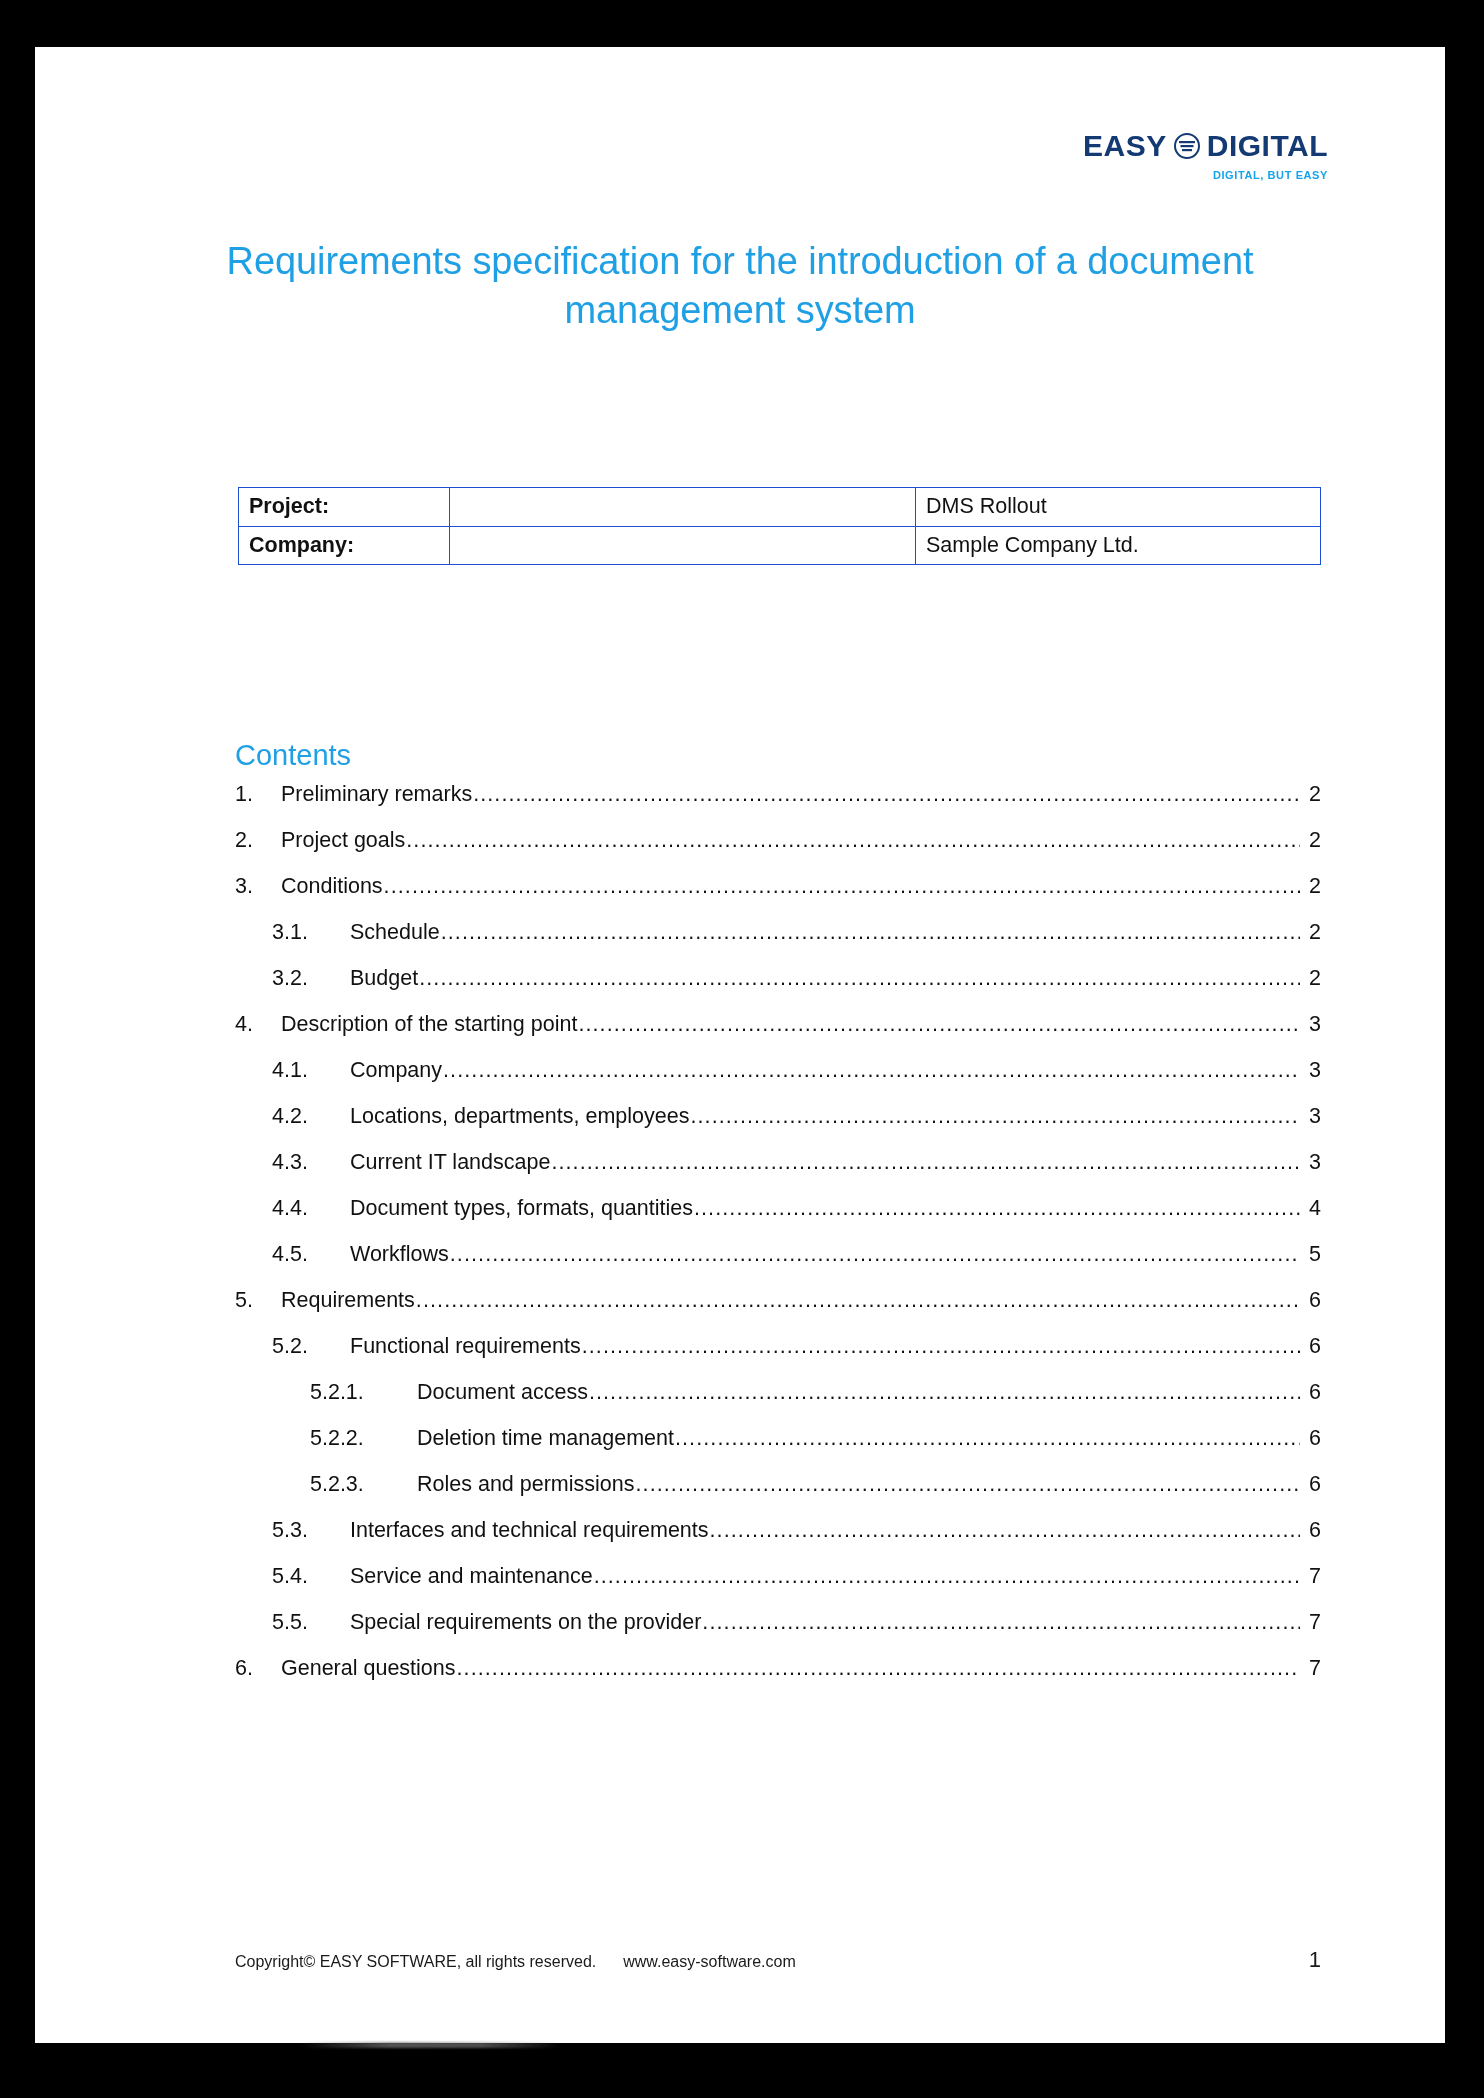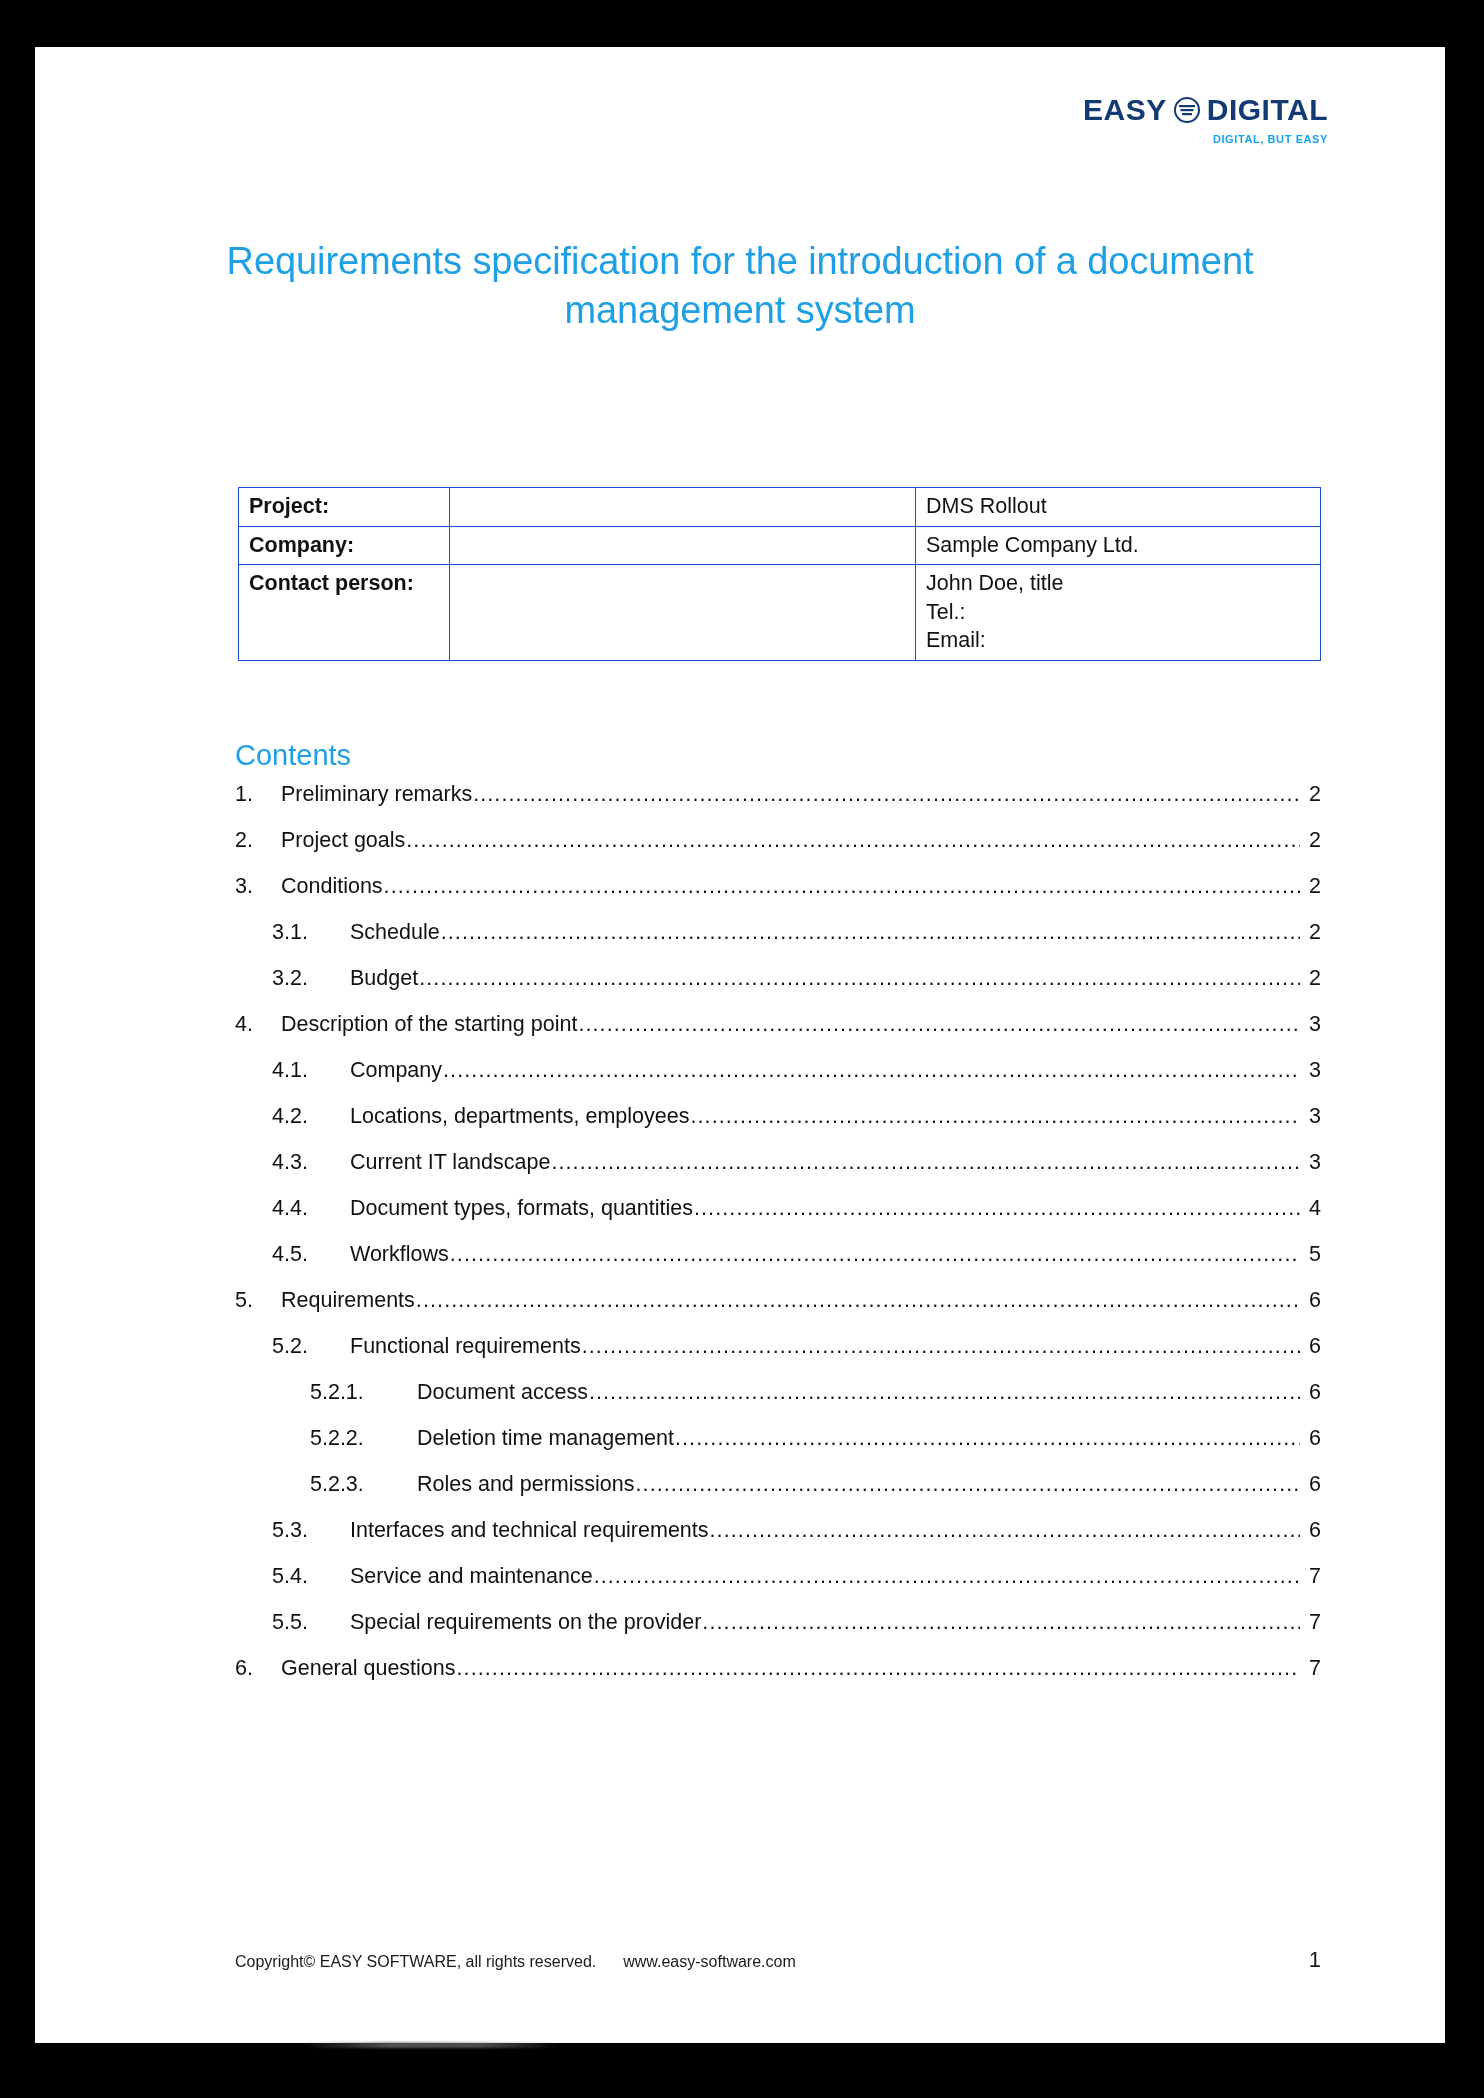--- a/index.html
+++ b/index.html
@@ -50,20 +50,21 @@
     font-weight: bold;
     font-size: 30px;
     letter-spacing: 0.5px;
     color: #143a74;
     white-space: nowrap;
     line-height: 1;
     display: flex;
     align-items: center;
     justify-content: flex-start;
     gap: 7px;
+    margin-top: 36px;
   }
   .logo-mark {
     display: inline-block;
     width: 26px;
     height: 26px;
     flex: 0 0 auto;
   }
   .logo-tag {
     font-family: "Liberation Sans", sans-serif;
     font-weight: bold;
@@ -214,29 +215,20 @@
           <span class="valline">DMS Rollout</span>
         </td>
       </tr>
       <tr class="info-row">
         <td class="c-label">Company:</td>
         <td class="c-mid"></td>
         <td class="c-val">
           <span class="valline">Sample Company Ltd.</span>
         </td>
       </tr>
-      <tr class="info-row">
-        <td class="c-label">Contact person:</td>
-        <td class="c-mid"></td>
-        <td class="c-val">
-          <span class="valline">John Doe, title</span>
-          <span class="valline">Tel.:</span>
-          <span class="valline">Email:</span>
-        </td>
-      </tr>
     </tbody>
   </table>
 
   <div id="contents-heading">Contents</div>
 
   <div id="toc">
       <div class="toc-row lvl1">
         <span class="toc-num">1.</span>
         <span class="toc-label">Preliminary remarks</span>
         <span class="toc-dots">...................................................................................................................................................................................</span>

